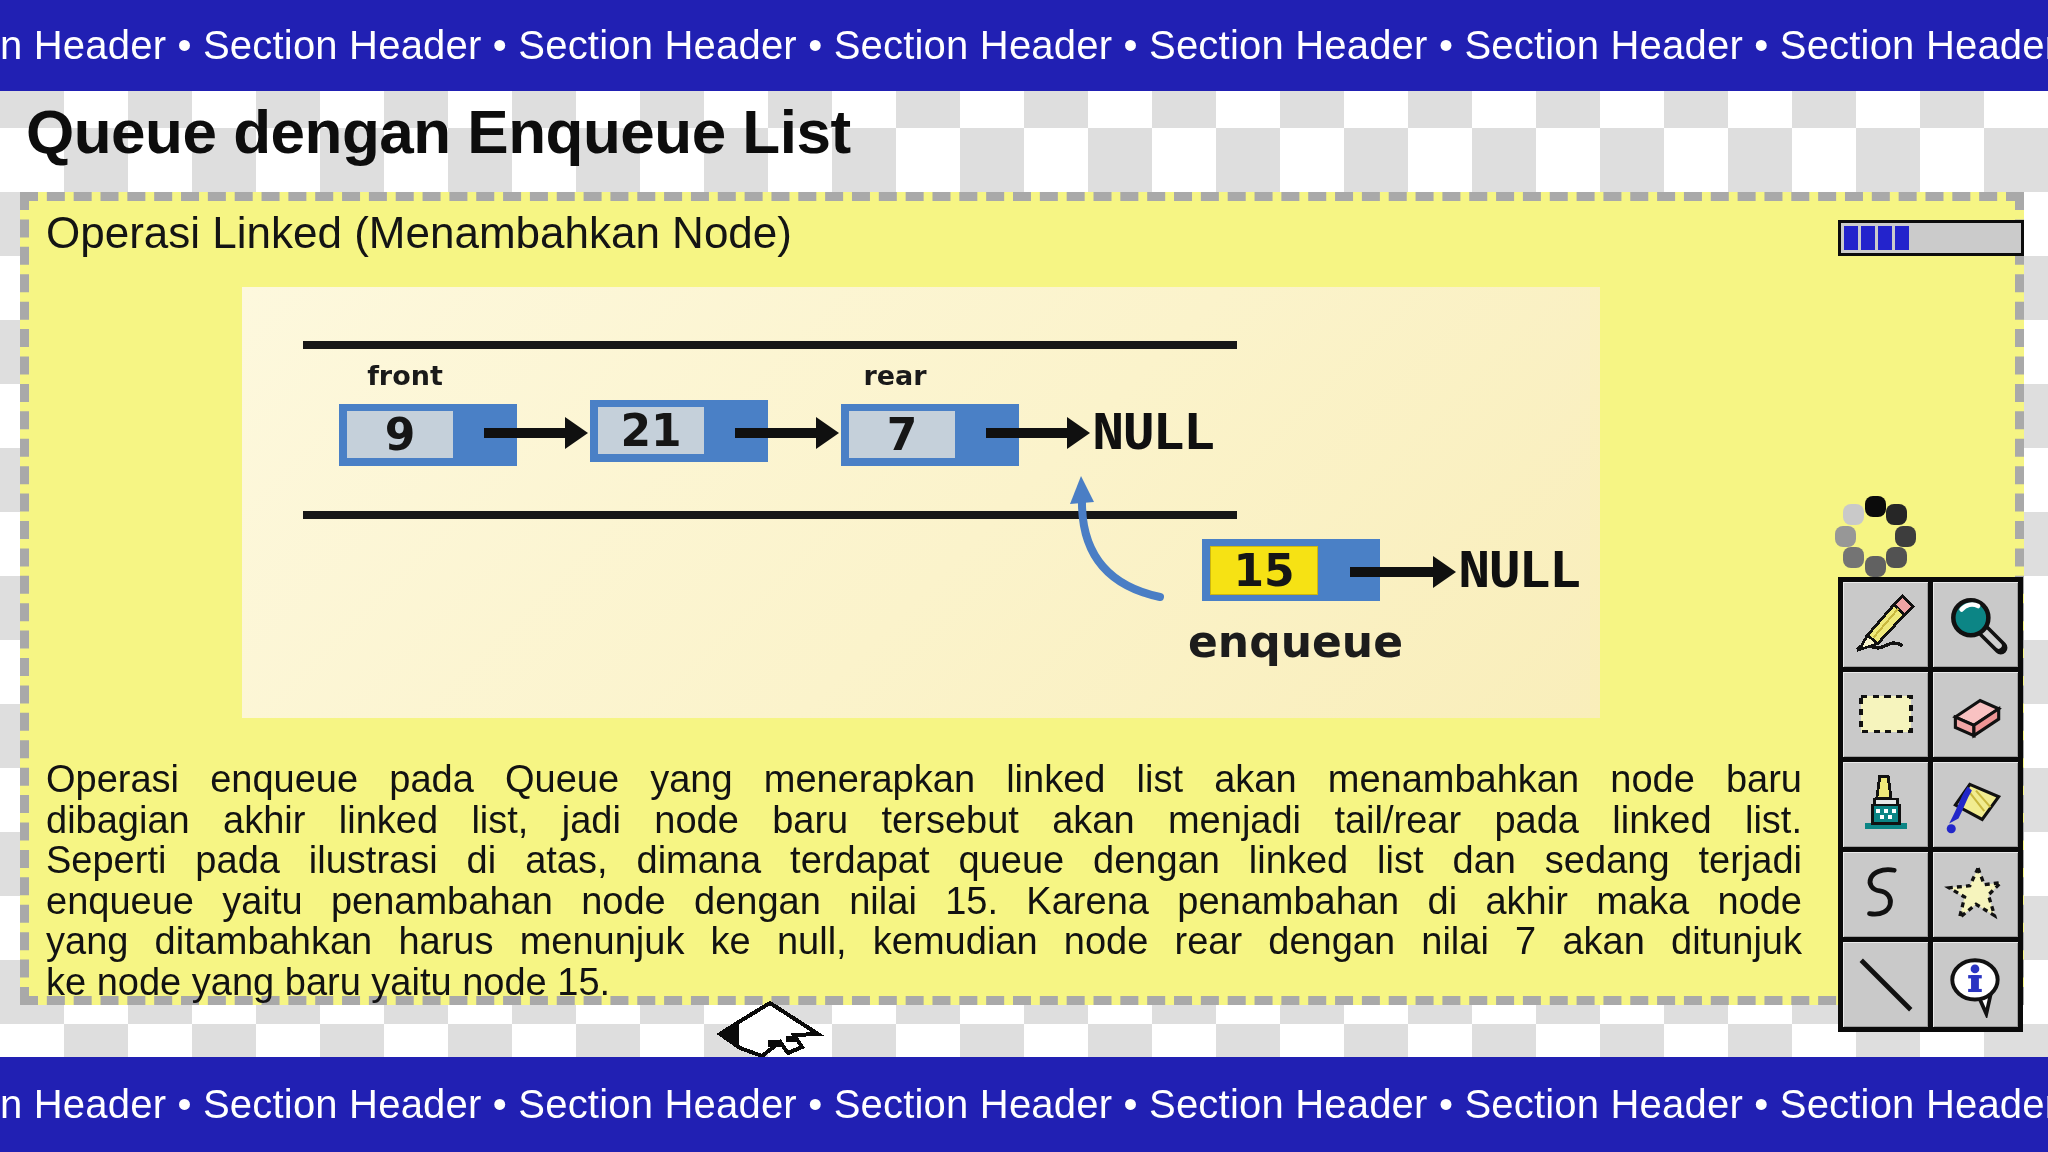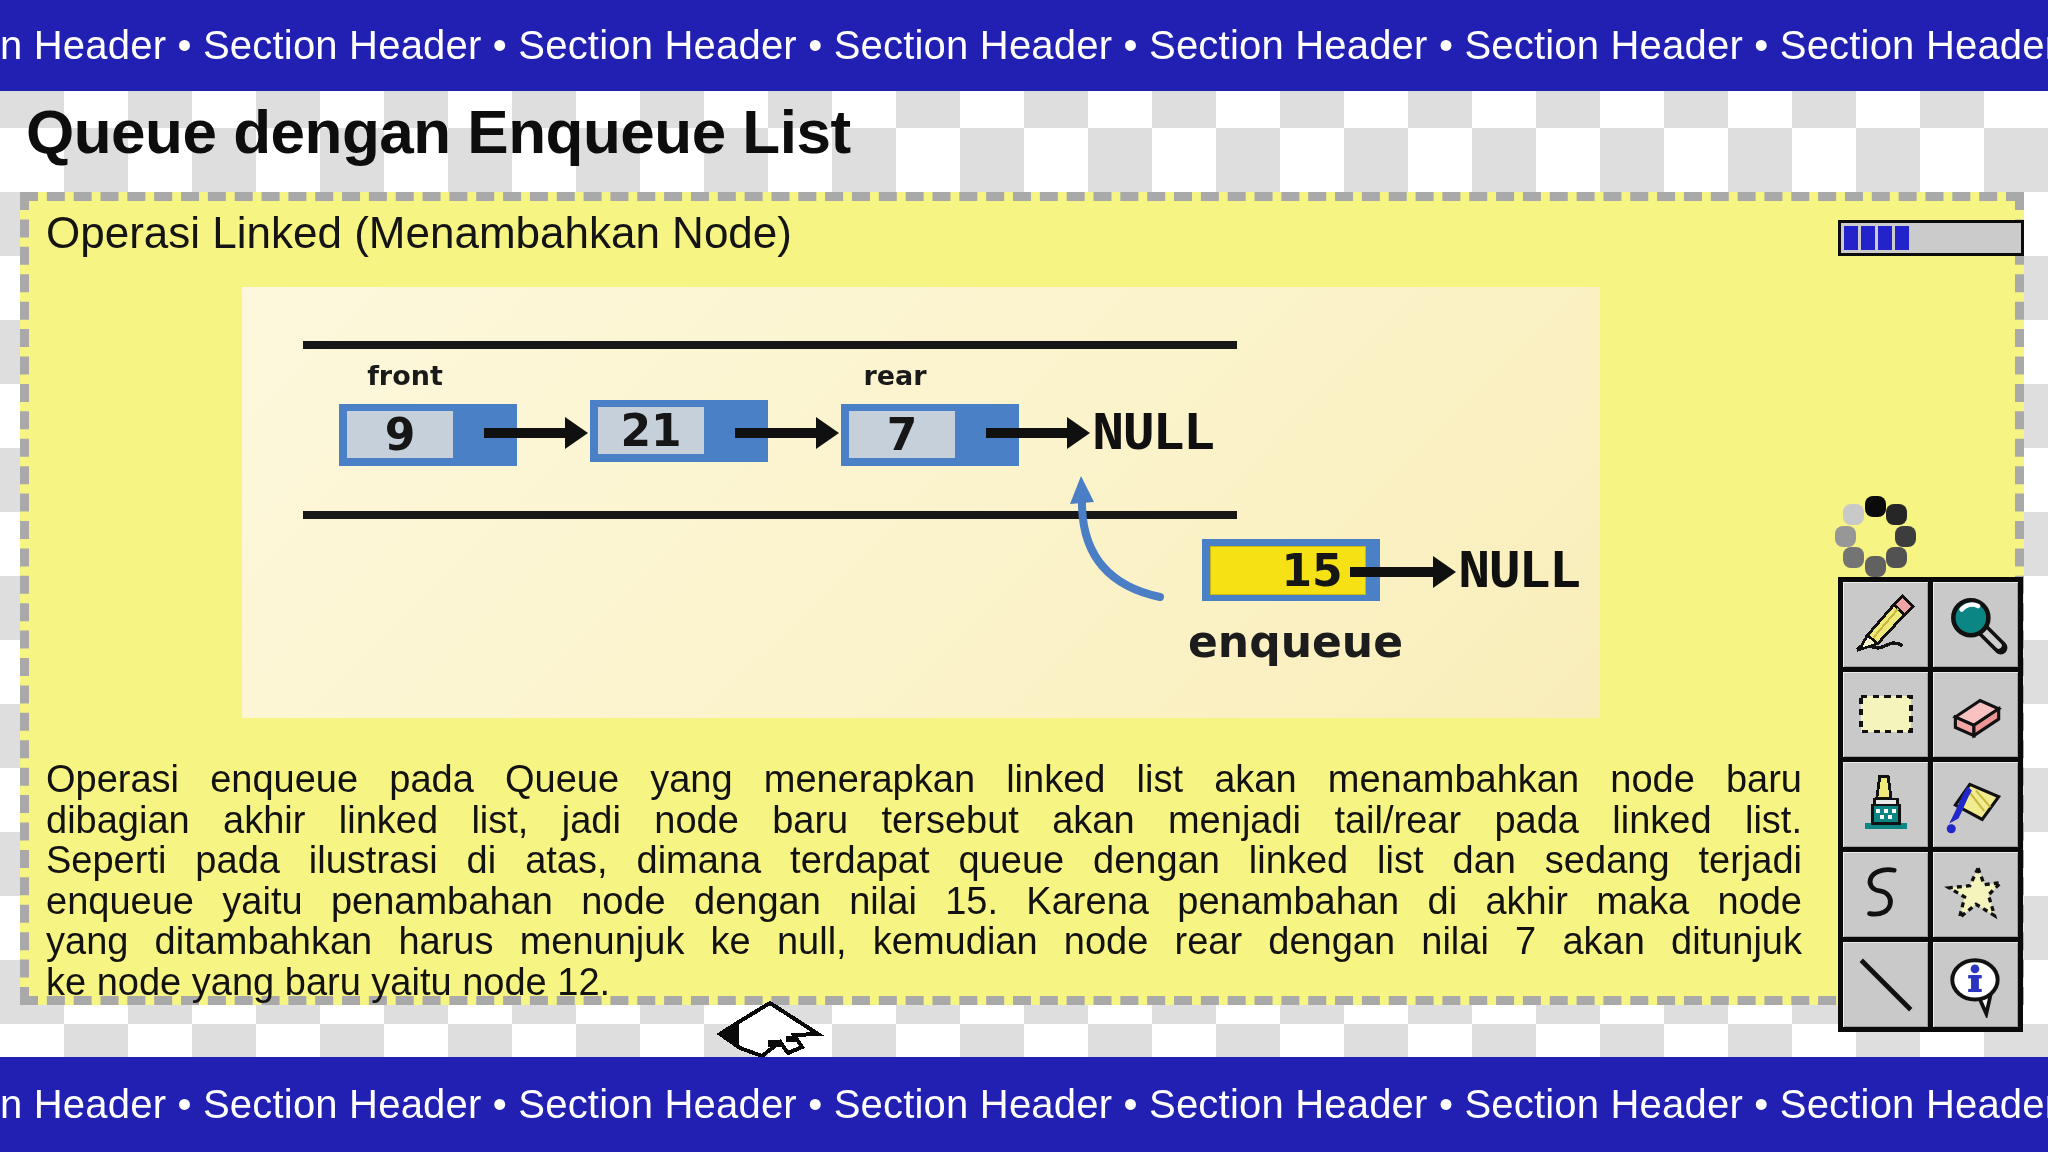--- a/index.html
+++ b/index.html
@@ -44,21 +44,21 @@
   }
   .hline{position:absolute;height:8px;background:#171717;}
   .dlabel{position:absolute;width:130px;text-align:center;color:#1a1a1a;
     font-family:"DejaVu Sans",sans-serif;font-weight:bold;font-size:27px;}
   .node{position:absolute;width:178px;height:62px;background:#4a80c6;}
   .node .cell{
     position:absolute;left:8px;top:7px;width:106px;height:47px;background:#c5d0da;
     display:flex;align-items:center;justify-content:center;
     font-family:"DejaVu Sans",sans-serif;font-weight:bold;font-size:44px;color:#161616;
   }
-  .node .cell.ycell{background:#f6e214;border:1px solid #cdb70e;padding-left:48px;}
+  .node .cell.ycell{background:#f6e214;border:1px solid #cdb70e;}
   .harrow{position:absolute;height:10px;background:#101010;}
   .harrow:after{
     content:"";position:absolute;right:-22px;top:-11px;width:0;height:0;
     border-left:23px solid #101010;border-top:16px solid transparent;border-bottom:16px solid transparent;
   }
   .null-label{
     position:absolute;color:#101010;font-family:Liberation Mono, monospace;
     font-weight:bold;font-size:54px;letter-spacing:-2px;line-height:1;
   }
   #enqueue-caption{
@@ -136,21 +136,21 @@
   <div class="null-label" style="left:1458px;top:546px;">NULL</div>
   <div id="enqueue-caption">enqueue</div>
 
   <svg id="curve-arrow" width="130" height="140" viewBox="0 0 130 140">
     <path d="M105,129 Q25,112 27,30" fill="none" stroke="#4a7ec5" stroke-width="8" stroke-linecap="round"></path>
     <polygon points="15,36 39,34 26,8" fill="#4a7ec5"></polygon>
   </svg>
 
   <div id="paragraph">
     <div class="just">Operasi enqueue pada Queue yang menerapkan linked list akan menambahkan node baru<br>dibagian akhir linked list, jadi node baru tersebut akan menjadi tail/rear pada linked list.<br>Seperti pada ilustrasi di atas, dimana terdapat queue dengan linked list dan sedang terjadi<br>enqueue yaitu penambahan node dengan nilai 15. Karena penambahan di akhir maka node<br>yang ditambahkan harus menunjuk ke null, kemudian node rear dengan nilai 7 akan ditunjuk</div>
-    <div class="last">ke node yang baru yaitu node 12.</div>
+    <div class="last">ke node yang baru yaitu node 15.</div>
   </div>
 
   <div id="spinner">
       <div class="dot" style="background: rgb(11, 11, 11); left: 31.5px; top: 1.5px;"></div>
       <div class="dot" style="background: rgb(38, 38, 38); left: 52.7132px; top: 10.2868px;"></div>
       <div class="dot" style="background: rgb(61, 61, 61); left: 61.5px; top: 31.5px;"></div>
       <div class="dot" style="background: rgb(82, 82, 82); left: 52.7132px; top: 52.7132px;"></div>
       <div class="dot" style="background: rgb(97, 97, 97); left: 31.5px; top: 61.5px;"></div>
       <div class="dot" style="background: rgb(116, 116, 116); left: 10.2868px; top: 52.7132px;"></div>
       <div class="dot" style="background: rgb(151, 151, 151); left: 1.5px; top: 31.5px;"></div>

